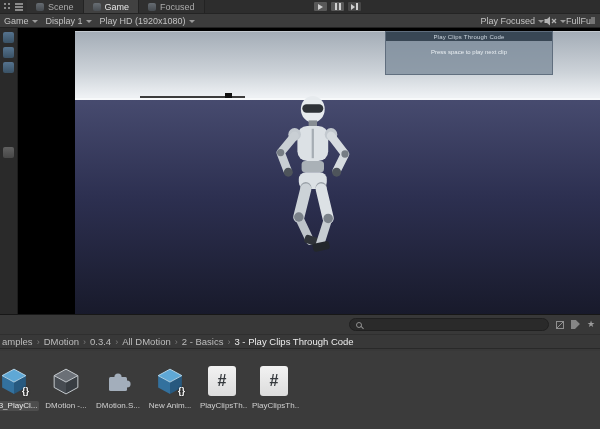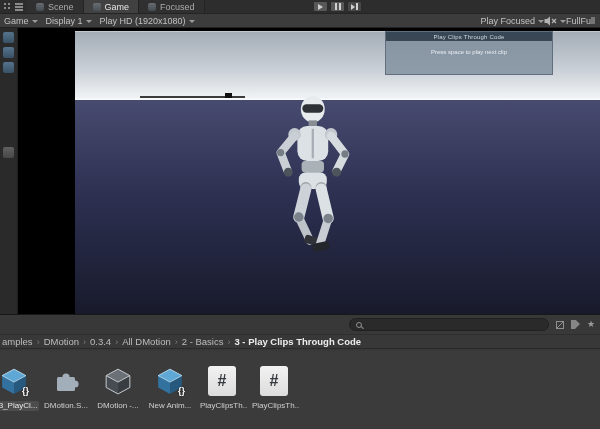--- a/index.html
+++ b/index.html
@@ -82,21 +82,21 @@
   .search input{flex:1;min-width:0;background:transparent;border:none;outline:none;color:#ddd;font:9px "Liberation Sans",sans-serif;}
   .proj-ic{display:flex;align-items:center;gap:7px;margin-left:7px;color:#8f8f8f;}
   .i-cubeflt{width:8px;height:8px;border:1px solid #8f8f8f;background:linear-gradient(135deg,transparent 46%,#8f8f8f 46%,#8f8f8f 54%,transparent 54%);}
   .i-tagflt{width:9px;height:9px;background:#8f8f8f;clip-path:polygon(0 0,55% 0,100% 45%,45% 100%,0 100%);opacity:.9;}
   .star{font-size:9px;color:#9b9b9b;line-height:9px;}
 
   .crumbs{height:15px;display:flex;align-items:center;gap:4px;padding:0 2px;
           background:#383838;border-top:1px solid #2f2f2f;border-bottom:1px solid #292929;
           font-size:9.5px;color:#bdbdbd;white-space:nowrap;overflow:hidden;}
   .crumb{cursor:default;}
-  .crumb.last{color:#ededed;font-weight:bold;}
+  .crumb.last{color:#ededed;font-weight:normal;}
   .csep{color:#7c7c7c;font-size:9px;}
 
   .assets{position:absolute;top:36px;left:0;right:0;bottom:0;background:#3b3b3b;
           display:flex;align-items:flex-start;padding-top:13px;overflow:hidden;}
   .asset{width:52px;flex:none;display:flex;flex-direction:column;align-items:center;gap:3px;}
   .asset.first{margin-left:-12px;}
   .a-ico{width:34px;height:34px;display:flex;align-items:center;justify-content:center;position:relative;}
   .a-label{font-size:8px;color:#d0d0d0;max-width:50px;overflow:hidden;white-space:nowrap;
            padding:0 3px;line-height:10px;border-radius:2px;}
   .asset.selected .a-label{background:#4d4d4d;color:#e8e8e8;}
@@ -267,44 +267,44 @@
             <polygon points="24,8 13,14 13,25 24,19" fill="#27597f"></polygon>
             <polygon points="13,2 24,8 13,14 2,8" fill="none" stroke="#bfe0f2" stroke-width="0.8"></polygon>
           </svg>
           <span class="braces">{}</span>
         </div>
         <div class="a-label">1.3_PlayCl...</div>
       </div>
 
       <div class="asset">
         <div class="a-ico">
-          <svg width="28" height="28" viewBox="0 0 28 28">
-            <rect x="5" y="10" width="18" height="14" rx="1.5" fill="#a3aebb"></rect>
-            <circle cx="14" cy="10" r="3.6" fill="#a3aebb"></circle>
-            <circle cx="23" cy="17" r="3.6" fill="#a3aebb"></circle>
-          </svg>
-        </div>
-        <div class="a-label">DMotion.S...</div>
-      </div>
-
-      <div class="asset">
-        <div class="a-ico">
           <svg width="28" height="28" viewBox="0 0 26 26">
             <polygon points="13,2 24,8 13,14 2,8" fill="#6b7077"></polygon>
             <polygon points="2,8 13,14 13,25 2,19" fill="#474c52"></polygon>
             <polygon points="24,8 13,14 13,25 24,19" fill="#383d42"></polygon>
             <polygon points="13,2 24,8 24,19 13,25 2,19 2,8" fill="none" stroke="#c8cdd2" stroke-width="0.9"></polygon>
             <polyline points="2,8 13,14 24,8 M13,14 13,25" fill="none" stroke="#c8cdd2" stroke-width="0.9"></polyline>
           </svg>
         </div>
         <div class="a-label">DMotion -...</div>
       </div>
 
       <div class="asset">
         <div class="a-ico">
+          <svg width="28" height="28" viewBox="0 0 28 28">
+            <rect x="5" y="10" width="18" height="14" rx="1.5" fill="#a3aebb"></rect>
+            <circle cx="14" cy="10" r="3.6" fill="#a3aebb"></circle>
+            <circle cx="23" cy="17" r="3.6" fill="#a3aebb"></circle>
+          </svg>
+        </div>
+        <div class="a-label">DMotion.S...</div>
+      </div>
+
+      <div class="asset">
+        <div class="a-ico">
           <svg width="28" height="28" viewBox="0 0 26 26">
             <polygon points="13,2 24,8 13,14 2,8" fill="#5fa8d6"></polygon>
             <polygon points="2,8 13,14 13,25 2,19" fill="#33719e"></polygon>
             <polygon points="24,8 13,14 13,25 24,19" fill="#27597f"></polygon>
             <polygon points="13,2 24,8 13,14 2,8" fill="none" stroke="#bfe0f2" stroke-width="0.8"></polygon>
           </svg>
           <span class="braces">{}</span>
         </div>
         <div class="a-label">New Anim...</div>
       </div>

